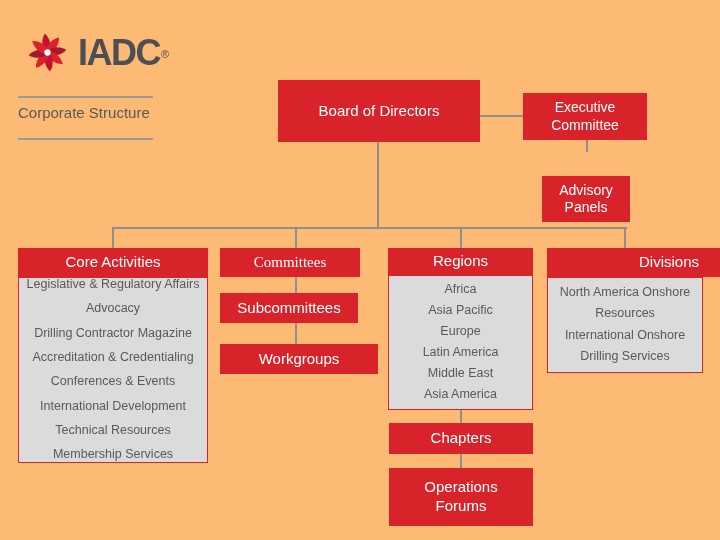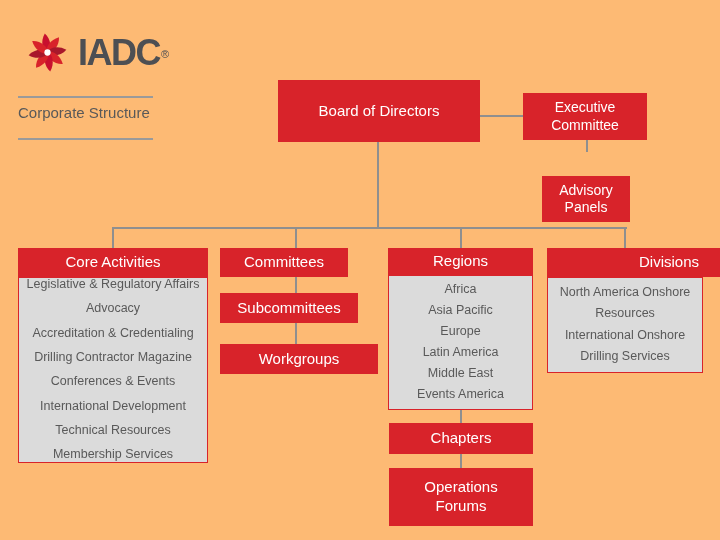--- a/index.html
+++ b/index.html
@@ -98,48 +98,48 @@
   <div class="rbox small pad" style="left:542px;top:152px;width:88px;height:46px;margin-top:24px;">
     <span>Advisory Panels</span>
   </div>
 
   <div class="rbox" style="left:18px;top:248px;width:190px;height:29px;">
     <span>Core Activities</span>
   </div>
   <div class="glist" style="left:18px;top:277px;width:190px;height:186px;justify-content:space-between;">
     <div>Legislative &amp; Regulatory Affairs</div>
     <div>Advocacy</div>
+    <div>Drilling Contractor Magazine</div>
     <div>Accreditation &amp; Credentialing</div>
-    <div>Drilling Contractor Magazine</div>
     <div>Conferences &amp; Events</div>
     <div>International Development</div>
     <div>Technical Resources</div>
     <div>Membership Services</div>
   </div>
 
-  <div class="rbox" style="left:220px;top:248px;width:128px;height:29px;">
+  <div class="rbox" style="left:220px;top:248px;width:140px;height:29px;font-family:Liberation Serif, serif;">
     <span>Committees</span>
   </div>
   <div class="rbox" style="left:220px;top:293px;width:138px;height:30px;">
     <span>Subcommittees</span>
   </div>
   <div class="rbox" style="left:220px;top:344px;width:158px;height:30px;">
     <span>Workgroups</span>
   </div>
 
   <div class="rbox" style="left:388px;top:248px;width:145px;height:27px;">
     <span>Regions</span>
   </div>
   <div class="glist" style="left:388px;top:275px;width:145px;height:135px;">
     <div>Africa</div>
     <div>Asia Pacific</div>
     <div>Europe</div>
     <div>Latin America</div>
     <div>Middle East</div>
-    <div>Events America</div>
+    <div>Asia America</div>
   </div>
   <div class="rbox" style="left:389px;top:423px;width:144px;height:31px;">
     <span>Chapters</span>
   </div>
   <div class="rbox pad" style="left:389px;top:468px;width:144px;height:58px;padding:0 23px;">
     <span>Operations Forums</span>
   </div>
 
   <div class="rbox" style="left:547px;top:248px;width:156px;height:29px;padding-left:44px;">
     <span>Divisions</span>

